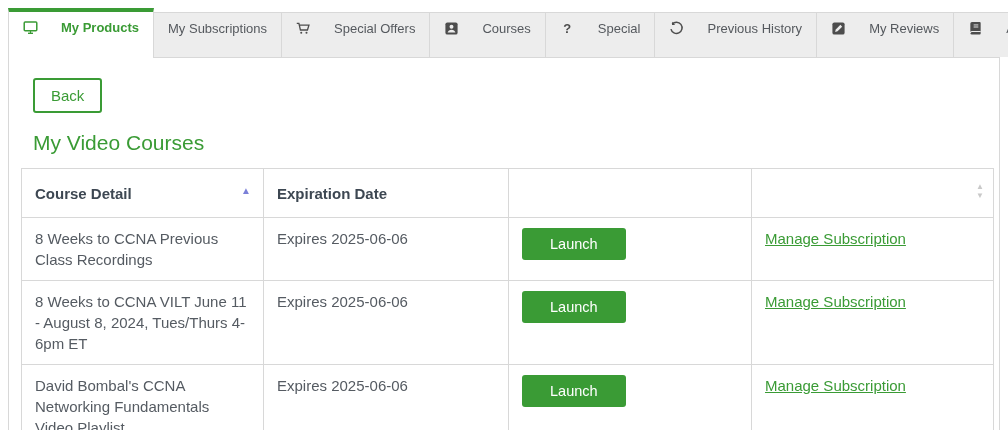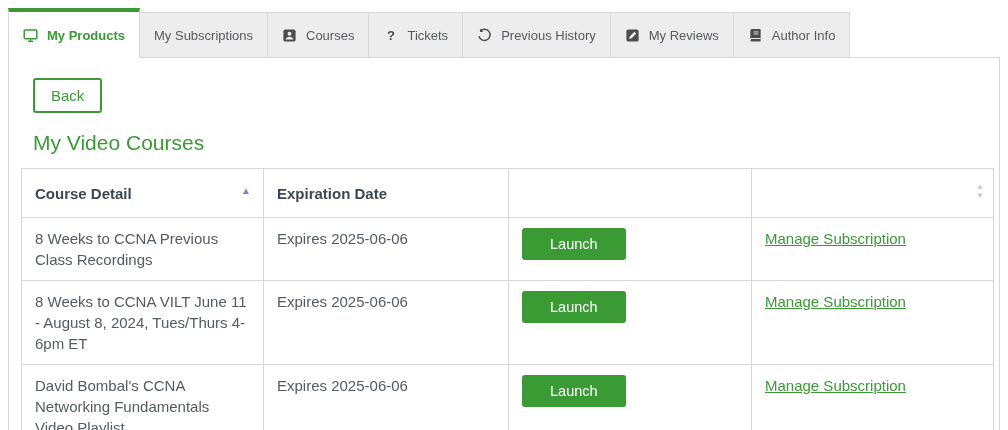--- a/index.html
+++ b/index.html
@@ -12,22 +12,22 @@
   }
   .wrap { padding-top: 8px; }
 
   
   .tabbar {
     display: flex; align-items: flex-end;
     margin: 0 8px;
     border-bottom: 1px solid var(--border);
   }
   .tab {
-    display: inline-flex; align-items: center; gap: 9px;
-    height: 45px; padding: 1px 14px;
+    display: inline-flex; align-items: flex-start; gap: 23px;
+    height: 45px; padding: 8px 14px;
     background: #ededed;
     border: 1px solid var(--border); border-bottom: none;
     margin-right: -1px;
     font-size: 13px; color: #55595e;
     white-space: nowrap; cursor: pointer;
   }
   .tab .ticon { display: inline-flex; width: 15px; height: 15px; align-items: center; justify-content: center; color: #4d4d4d; }
   .tab .qmark { font-weight: bold; font-size: 13px; color: #4d4d4d; }
   .tab.active {
     background: #fff;
@@ -112,37 +112,47 @@
           </svg>
         </span>
     <span class="tlabel">My Products</span>
   </div>
 
   <div class="tab">
 
     <span class="tlabel">My Subscriptions</span>
   </div>
 
+  <div class="tab">
+    <span class="ticon">
+          <svg viewBox="0 0 16 16" width="15" height="15" fill="none" stroke="currentColor" stroke-width="1.4">
+            <path d="M0.8 2.6h2.3l1.6 7h7.5l1.6-5.2H4"></path>
+            <circle cx="5.6" cy="12.5" r="1.1" fill="currentColor" stroke="none"></circle>
+            <circle cx="11.2" cy="12.5" r="1.1" fill="currentColor" stroke="none"></circle>
+          </svg>
+        </span>
+    <span class="tlabel">Special Offers</span>
+  </div>
 
   <div class="tab">
     <span class="ticon">
           <svg viewBox="0 0 16 16" width="15" height="15">
             <rect x="1.5" y="1.5" width="13" height="13" rx="2" fill="currentColor"></rect>
             <circle cx="8" cy="6.2" r="2.1" fill="#ededed"></circle>
             <path d="M3.8 12.3c.5-2 2.2-3.1 4.2-3.1s3.7 1.1 4.2 3.1z" fill="#ededed"></path>
           </svg>
         </span>
     <span class="tlabel">Courses</span>
   </div>
 
   <div class="tab">
     <span class="ticon">
           <span class="qmark">?</span>
         </span>
-    <span class="tlabel">Tickets</span>
+    <span class="tlabel">Special</span>
   </div>
 
   <div class="tab">
     <span class="ticon">
           <svg viewBox="0 0 16 16" width="15" height="15" fill="none">
             <path d="M3.4 3.3A6 6 0 1 1 2.1 8.6" stroke="currentColor" stroke-width="1.6"></path>
             <path d="M3.2 0.9v3.4h3.4z" fill="currentColor"></path>
           </svg>
         </span>
     <span class="tlabel">Previous History</span>

